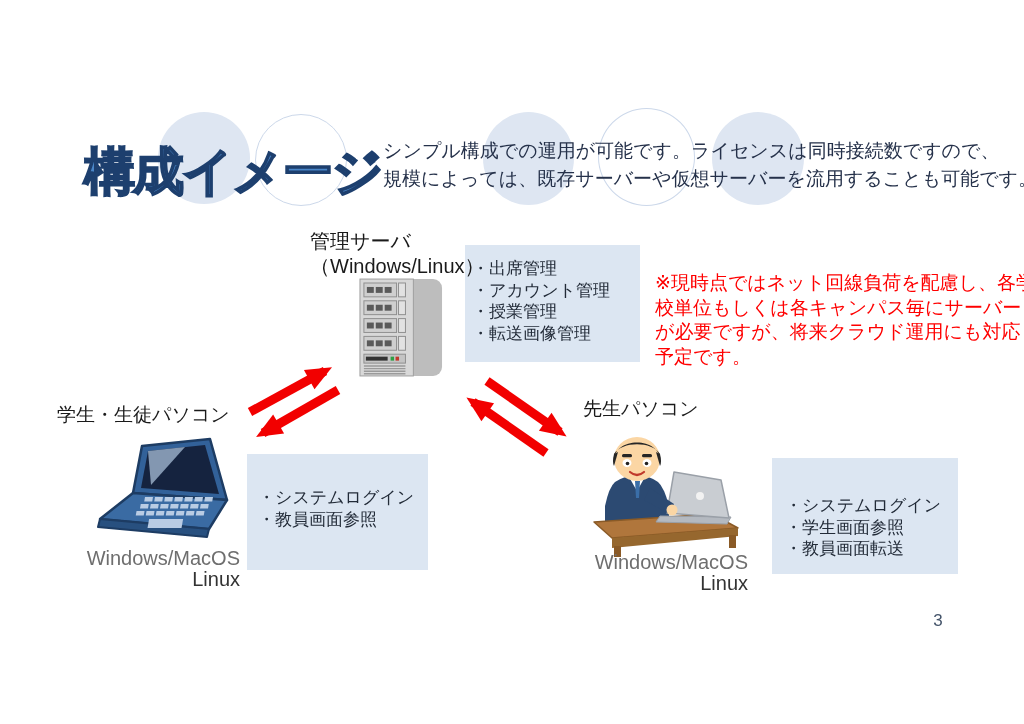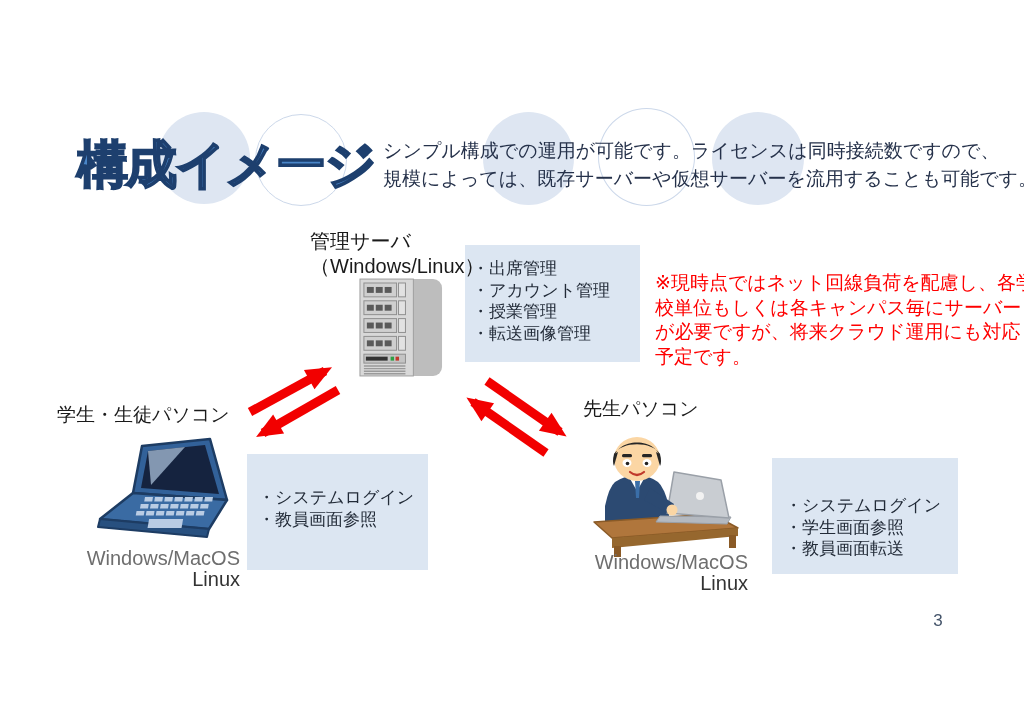--- a/index.html
+++ b/index.html
@@ -4,21 +4,21 @@
 <style>
   html,body{margin:0;padding:0;background:#fff;}
   .slide{
     position:relative;width:1024px;height:724px;background:#fff;overflow:hidden;
     font-family:"Liberation Sans","DejaVu Sans",sans-serif;
   }
   .circle{position:absolute;border-radius:50%;}
   .circle.fill{background:var(--circle-fill,#dee6f2);}
   .circle.outline{background:#fff;border:1.5px solid var(--circle-outline,#ccd8ea);}
   .title{
-    position:absolute;left:72px;top:126px;margin:5px;z-index:3;
+    position:absolute;left:72px;top:126px;margin:12px;z-index:3;
     font-size:51px;font-weight:900;letter-spacing:-2px;
     color:var(--title-fill,#4a86c8);
     -webkit-text-stroke:2px var(--title-outline,#1d3f6e);
     white-space:nowrap;
     text-align:right;
   }
   .intro{position:absolute;left:383px;top:137px;z-index:3;
     font-size:19px;line-height:28px;font-weight:500;
     color:var(--text-dark,#25314a);white-space:nowrap;}
   .label{position:absolute;z-index:3;font-weight:400;color:#1a1a1a;white-space:nowrap;}

